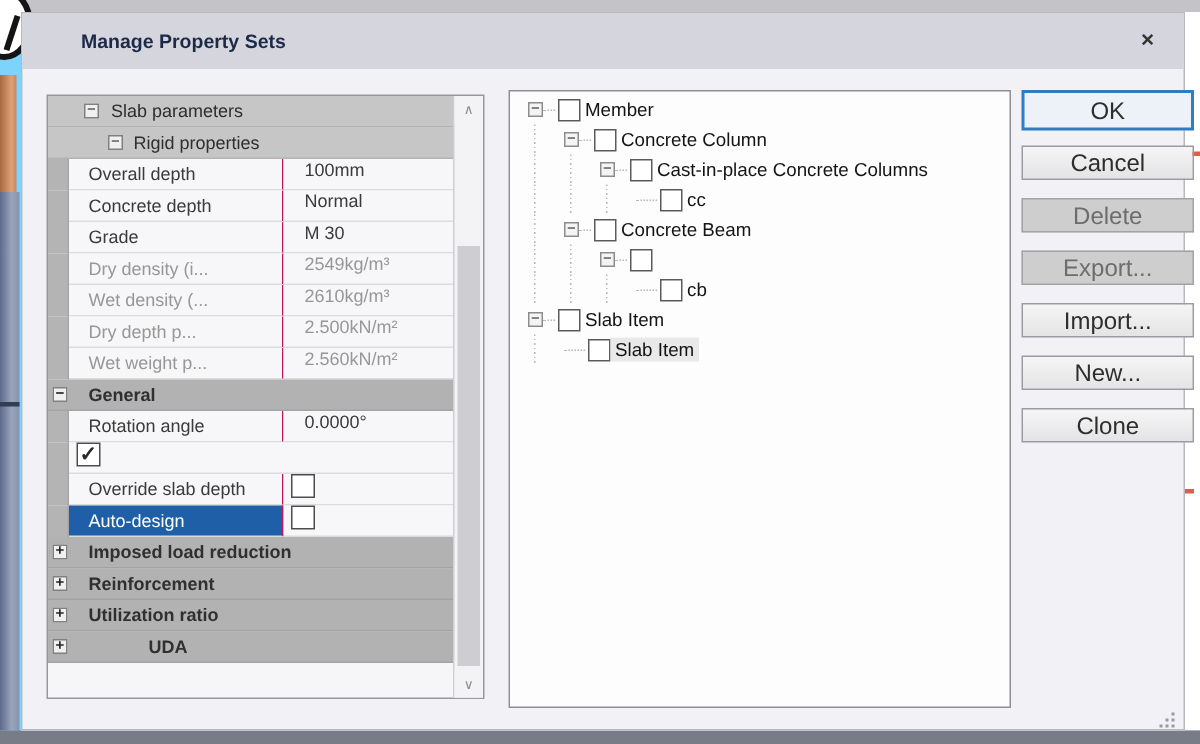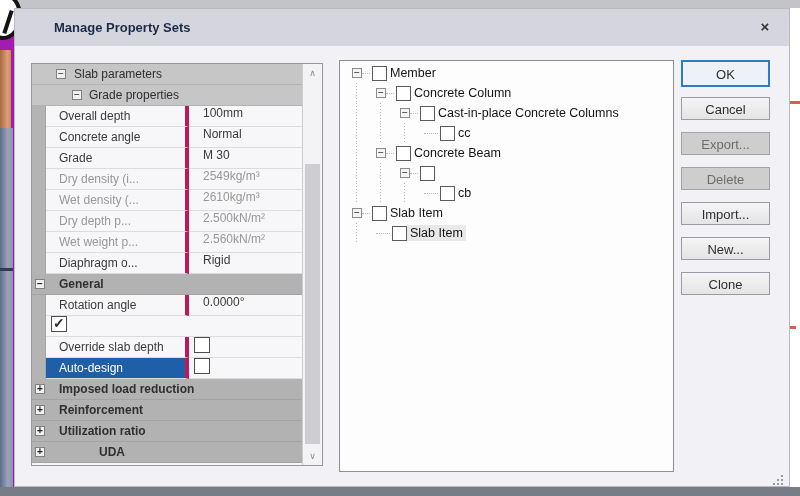--- a/index.html
+++ b/index.html
@@ -1,17 +1,17 @@
 <!DOCTYPE html>
 <html><head>
 <meta charset="utf-8">
 <style>
   html,body{margin:0;padding:0;background:#e8e8ec;}
   *{box-sizing:border-box;font-family:"Liberation Sans",sans-serif;}
-  .stage{position:relative;width:800px;height:496px;overflow:hidden;background:#a21caf;}
+  .stage{position:relative;width:800px;height:496px;overflow:hidden;background:#7dd3fc;}
 
   
   .bg-top{position:absolute;left:0;top:0;width:800px;height:8px;background:#c4c4c8;z-index:0;}
   .bg-logo{position:absolute;left:-16px;top:-8px;width:38px;height:48px;border:4px solid #141414;border-radius:50%;background:#fff;z-index:1;}
   .bg-logo-bar{position:absolute;left:6px;top:10px;width:4px;height:24px;background:#141414;transform:rotate(18deg);z-index:1;}
   .bg-orange{position:absolute;left:0;top:50px;width:11px;height:78px;background:linear-gradient(90deg,#a96940,#dda178 70%,#c8875c);z-index:0;}
   .bg-blue{position:absolute;left:0;top:128px;width:13px;height:359px;background:linear-gradient(90deg,#5c6b8a,#9aa4bc 60%,#8892ac);z-index:0;}
   .bg-blue-div{position:absolute;left:0;top:140px;width:13px;height:3px;background:#333c52;}
   .bg-right{position:absolute;left:790px;top:8px;width:10px;height:479px;background:#ffffff;z-index:0;}
   .bg-redline{position:absolute;left:790px;top:101px;width:10px;height:3px;background:#da604b;}
@@ -28,21 +28,21 @@
   .grid-panel{position:absolute;left:16px;top:54px;width:292px;height:403px;border:1px solid #97979d;background:#f6f6f8;display:flex;}
   .grid-rows{width:270px;display:flex;flex-direction:column;}
   .row{position:relative;height:21px;display:flex;align-items:stretch;font-size:12px;color:#3a3a3a;flex:0 0 21px;}
   .row .exp{position:absolute;top:5px;width:10px;height:10px;background:#f0f0f0;border:1px solid #808080;color:#222;font-size:10px;line-height:8px;text-align:center;}
   .row.section{background:#b2b2b2;align-items:center;font-weight:bold;padding-left:27px;color:#303030;border-bottom:1px solid #a3a3a3;}
   .row.section .exp{left:3px;}
   .row.g1,.row.g2{background:#c6c6c6;align-items:center;color:#2e2e2e;border-bottom:1px solid #b3b3b3;}
   .row.g1{padding-left:42px;} .row.g1 .exp{left:24px;}
   .row.g2{padding-left:57px;} .row.g2 .exp{left:40px;}
   .gutter{width:14px;background:#b4b4b4;border-right:1px solid #a5a5a5;flex:0 0 14px;}
-  .ncell{width:143px;flex:0 0 143px;display:flex;align-items:center;padding-left:13px;background:#f7f7f9;border-right:4px solid #be185d;border-bottom:1px solid #dcdcde;}
+  .ncell{width:143px;flex:0 0 143px;display:flex;align-items:center;padding-left:13px;background:#f7f7f9;border-right:1px solid #be185d;border-bottom:1px solid #dcdcde;}
   .vcell{flex:1;display:flex;align-items:flex-start;padding-left:14px;background:#f7f7f9;border-bottom:1px solid #dcdcde;}
   .row.muted .ncell,.row.muted .vcell{color:#979797;}
   .row.selected .ncell{background:#1f5fa8;color:#fff;}
   .cbx{width:16px;height:16px;border:1px solid #4d4d4d;background:#fff;margin-left:-9px;position:relative;flex:0 0 16px;}
   .vcell .cbx{margin-left:-9px;}
   .cbx.checked::after{content:"\2713";position:absolute;left:1px;top:-2px;font-size:14px;font-weight:bold;color:#2b2b2b;}
   .grid-scrollbar{width:20px;flex:0 0 20px;background:#f3f3f5;border-left:1px solid #cfcfd3;position:relative;}
   .sb-btn{position:absolute;left:0;width:19px;height:18px;text-align:center;font-size:9px;color:#8a8a8f;line-height:18px;background:#f3f3f5;}
   .sb-btn.up{top:0;} .sb-btn.down{bottom:0;}
   .sb-thumb{position:absolute;left:2px;top:100px;width:15px;height:280px;background:#cdcdd2;}
@@ -53,21 +53,21 @@
   .tguide{width:24px;align-self:stretch;flex:0 0 24px;background-image:repeating-linear-gradient(to bottom,#b8b8b8 0,#b8b8b8 1px,transparent 1px,transparent 3px);background-size:1px 100%;background-position:4px 0;background-repeat:no-repeat;}
   .texp{width:10px;height:10px;flex:0 0 10px;background:#f4f4f4;border:1px solid #8c8c8c;color:#222;font-size:10px;line-height:8px;text-align:center;}
   .tdash{width:8px;flex:0 0 8px;border-top:1px dotted #b8b8b8;align-self:center;margin-top:1px;}
   .tdash.long{width:14px;flex:0 0 14px;}
   .tcbx{width:15px;height:15px;flex:0 0 15px;border:1px solid #5a5a5a;background:#fff;margin-left:2px;}
   .tlabel{font-size:12.5px;color:#141414;padding:1px 3px;white-space:nowrap;}
   .tlabel.selected{background:#e9e9e9;}
 
   
   .btncol{position:absolute;left:666px;top:51px;width:93px;display:flex;flex-direction:column;}
-  .btn{width:89px;height:23px;margin-bottom:12px;background:linear-gradient(#f5f5f5,#e4e4e6);border:1px solid #9b9ba3;font-size:13px;color:#2e2e2e;text-align:center;line-height:21px;}
+  .btn{width:115px;height:23px;margin-bottom:12px;background:linear-gradient(#f5f5f5,#e4e4e6);border:1px solid #9b9ba3;font-size:16px;color:#2e2e2e;text-align:center;line-height:21px;}
   .btn.focused{height:27px;line-height:23px;border:2px solid #2e7cc4;background:#edf2f9;margin-bottom:10px;}
   .btn.disabled{background:#cecece;color:#6d6d6d;border-color:#a3a3a3;}
 
   .resize-grip{position:absolute;left:756px;top:466px;width:12px;height:11px;}
   .resize-grip i{position:absolute;width:2px;height:2px;background:#9a9aa2;}
 </style>
 </head>
 <body>
 
 <div class="stage">
@@ -90,32 +90,32 @@
     </div>
 
     <div class="grid-panel">
       <div class="grid-rows" id="gridRows">
           <div class="row g1">
             <div class="exp">−</div>
             <div class="" style="display: inline;">Slab parameters</div>
           </div>
           <div class="row g2">
             <div class="exp">−</div>
-            <div class="" style="display: inline;">Grade properties</div>
+            <div class="" style="display: inline;">Rigid properties</div>
           </div>
           <div class="row">
             <div class="gutter"></div>
             <div class="ncell">Overall depth</div>
             <div class="vcell">
               <span>100mm</span>
             </div>
           </div>
           <div class="row">
             <div class="gutter"></div>
-            <div class="ncell">Concrete angle</div>
+            <div class="ncell">Concrete depth</div>
             <div class="vcell">
               <span>Normal</span>
             </div>
           </div>
           <div class="row">
             <div class="gutter"></div>
             <div class="ncell">Grade</div>
             <div class="vcell">
               <span>M 30</span>
             </div>
@@ -139,27 +139,20 @@
             <div class="ncell">Dry depth p...</div>
             <div class="vcell">
               <span>2.500kN/m²</span>
             </div>
           </div>
           <div class="row muted">
             <div class="gutter"></div>
             <div class="ncell">Wet weight p...</div>
             <div class="vcell">
               <span>2.560kN/m²</span>
-            </div>
-          </div>
-          <div class="row">
-            <div class="gutter"></div>
-            <div class="ncell">Diaphragm o...</div>
-            <div class="vcell">
-              <span>Rigid</span>
             </div>
           </div>
           <div class="row section">
             <div class="exp">−</div>
             <div class="" style="display: inline;">General</div>
           </div>
           <div class="row">
             <div class="gutter"></div>
             <div class="ncell">Rotation angle</div>
             <div class="vcell">
@@ -272,22 +265,22 @@
           <div class="tguide"></div>
           <div class="tdash long"></div>
           <div class="tcbx"></div>
           <div class="tlabel selected">Slab Item</div>
         </div>
       </div>
 
     <div class="btncol" id="buttonCol">
         <button class="btn focused">OK</button>
         <button class="btn ">Cancel</button>
+        <button class="btn disabled">Delete</button>
         <button class="btn disabled">Export...</button>
-        <button class="btn disabled">Delete</button>
         <button class="btn ">Import...</button>
         <button class="btn ">New...</button>
         <button class="btn ">Clone</button>
       </div>
 
     <div class="resize-grip">
       <i style="left:10px;top:0px;"></i>
         <i style="left:10px;top:4px;"></i>
         <i style="left:10px;top:8px;"></i>
       <i style="left:6px;top:4px;"></i>

